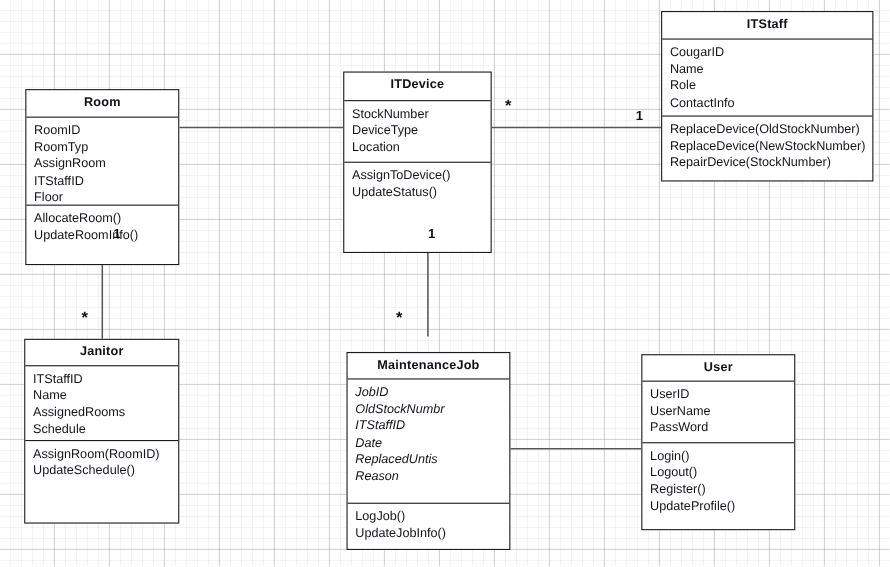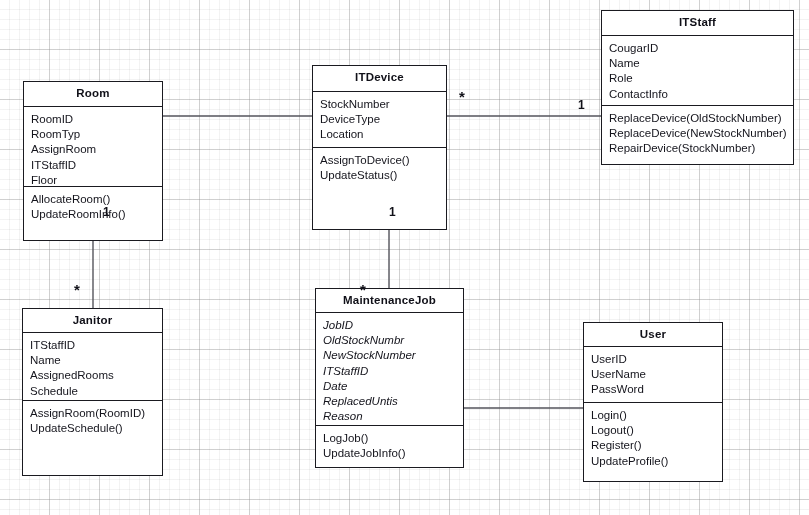--- a/index.html
+++ b/index.html
@@ -135,26 +135,25 @@
           <div class="uml-row">ITStaffID</div>
           <div class="uml-row">Name</div>
           <div class="uml-row">AssignedRooms</div>
           <div class="uml-row">Schedule</div>
         </div>
         <div class="uml-section uml-ops">
           <div class="uml-row">AssignRoom(RoomID)</div>
           <div class="uml-row">UpdateSchedule()</div>
         </div>
       </div>
-      <div class="uml-class" style="left: 315px; top: 288px; width: 149px; height: 180px;">
+      <div class="uml-class" style="left: 315px; top: 320px; width: 149px; height: 180px;">
         <div class="uml-name" style="height: 24px;">MaintenanceJob</div>
         <div class="uml-section uml-attrs" style="height: 113px; font-style: italic;">
           <div class="uml-row">JobID</div>
           <div class="uml-row">OldStockNumbr</div>
-          <div class="uml-row">NewStockNumber</div>
           <div class="uml-row">ITStaffID</div>
           <div class="uml-row">Date</div>
           <div class="uml-row">ReplacedUntis</div>
           <div class="uml-row">Reason</div>
         </div>
         <div class="uml-section uml-ops">
           <div class="uml-row">LogJob()</div>
           <div class="uml-row">UpdateJobInfo()</div>
         </div>
       </div>

